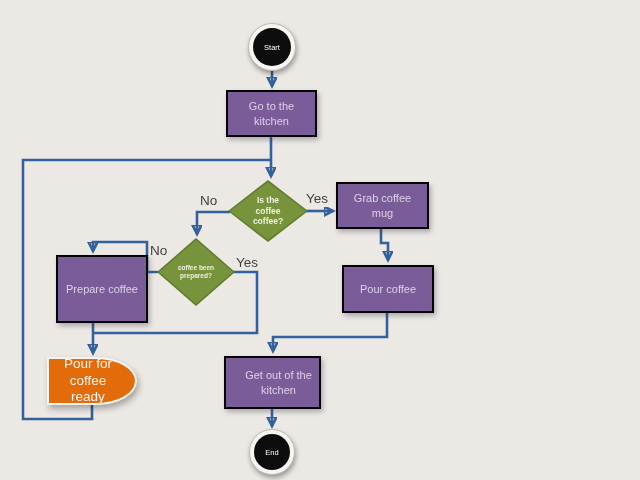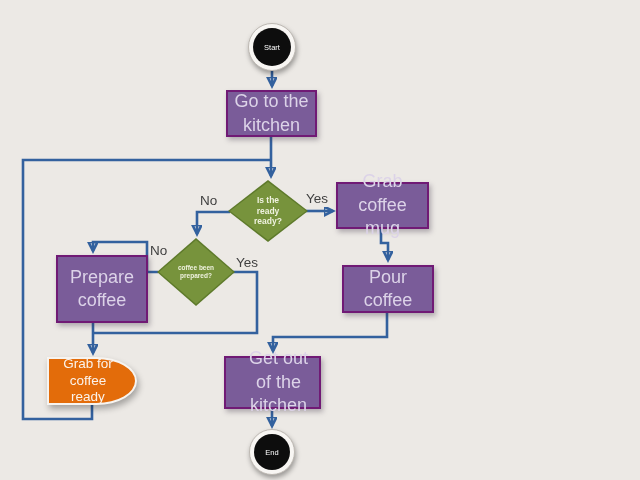--- a/index.html
+++ b/index.html
@@ -7,22 +7,22 @@
     position:relative; width:640px; height:480px;
     background:#ECE9E5; overflow:hidden;
     font-family:"Liberation Sans", sans-serif;
   }
   svg.connectors { position:absolute; left:0; top:0; width:640px; height:480px; }
   svg.connectors path { fill:none; stroke:#33619E; stroke-width:2.6px; }
 
   .node { position:absolute; display:flex; align-items:center; justify-content:center; text-align:center; box-sizing:border-box; }
 
   .process {
-    background:#7A5C99; border:2px solid #701a75; color:#DCD3E8;
-    font-size:18px; line-height:1.3;
+    background:#7A5C99; border:2px solid #000000; color:#DCD3E8;
+    font-size:11px; line-height:1.3;
     box-shadow:2px 3px 5px rgba(60,50,70,.35);
   }
   .process span { display:block; padding:0 6px; }
 
   .diamond {
     clip-path:polygon(50% 0,100% 50%,50% 100%,0 50%);
     background:#5E7A2B;
     filter:drop-shadow(2px 3px 3px rgba(0,0,0,.22));
   }
   .diamond .inner {
@@ -87,21 +87,21 @@
       <span>Start</span>
     </div>
   </div>
 
   <div class="node process" style="left:226px; top:90px; width:91px; height:47px;">
     <span>Go to the kitchen</span>
   </div>
 
   <div class="node diamond big" style="left:228px; top:180px; width:80px; height:62px;">
     <div class="inner">
-      <span>Is the ready ready?</span>
+      <span>Is the coffee coffee?</span>
     </div>
   </div>
 
   <div class="node process" style="left:336px; top:182px; width:93px; height:47px;">
     <span>Grab coffee mug</span>
   </div>
 
   <div class="node process" style="left:342px; top:265px; width:92px; height:48px;">
     <span>Pour coffee</span>
   </div>
@@ -110,21 +110,21 @@
     <div class="inner">
       <span>coffee been prepared?</span>
     </div>
   </div>
 
   <div class="node process" style="left:56px; top:255px; width:92px; height:68px;">
     <span>Prepare coffee</span>
   </div>
 
   <div class="node delay" style="left:47px; top:357px; width:90px; height:48px;">
-    <span>Grab for coffee ready</span>
+    <span>Pour for coffee ready</span>
   </div>
 
   <div class="node process" style="left:224px; top:356px; width:97px; height:53px;padding-left:12px;">
     <span>Get out of the kitchen</span>
   </div>
 
   <div class="node terminator end" style="left:249px; top:429px; width:46px; height:46px;">
     <div class="disc">
       <span>End</span>
     </div>

